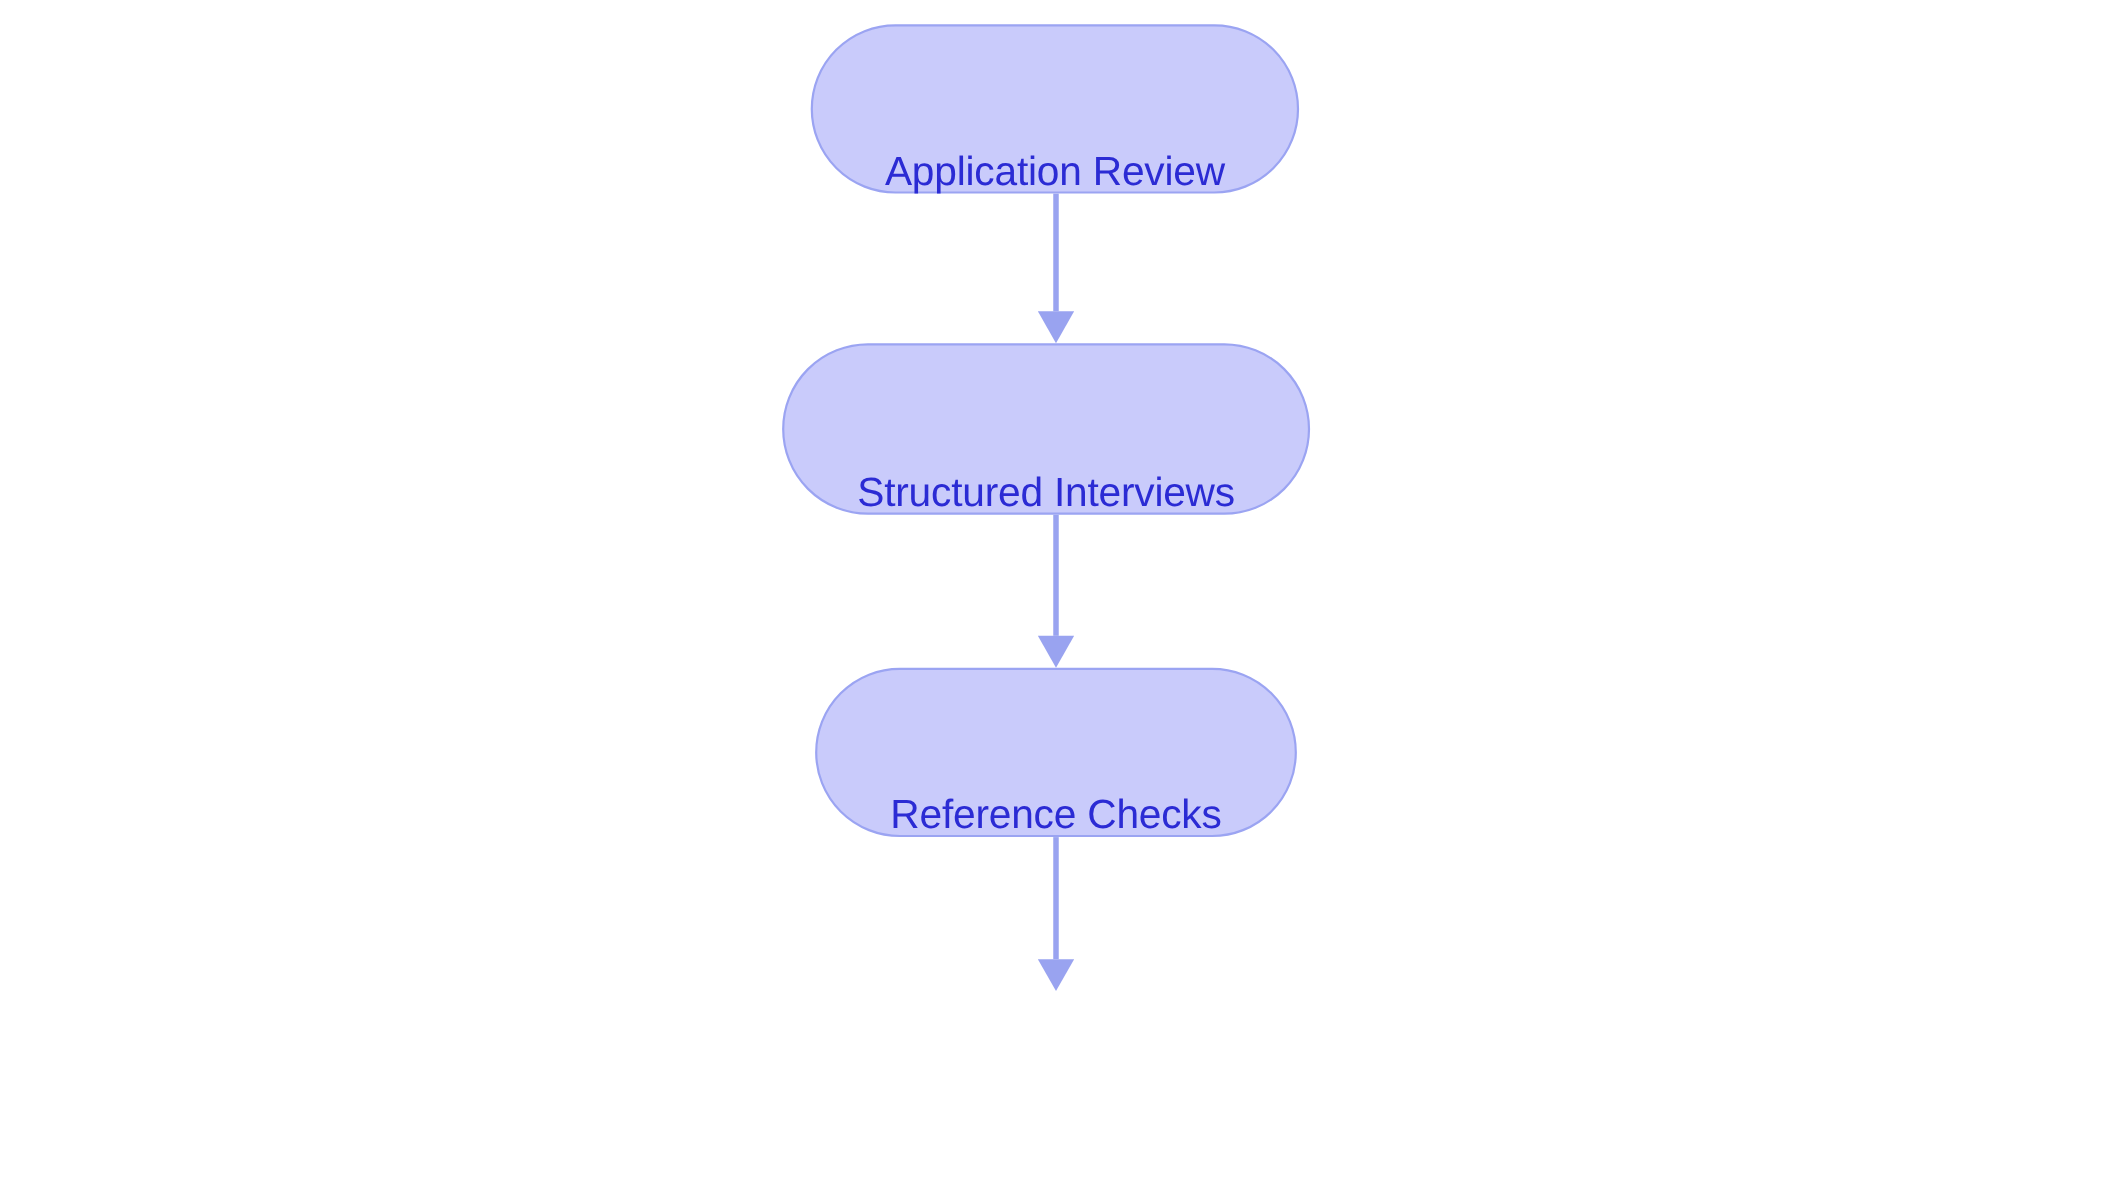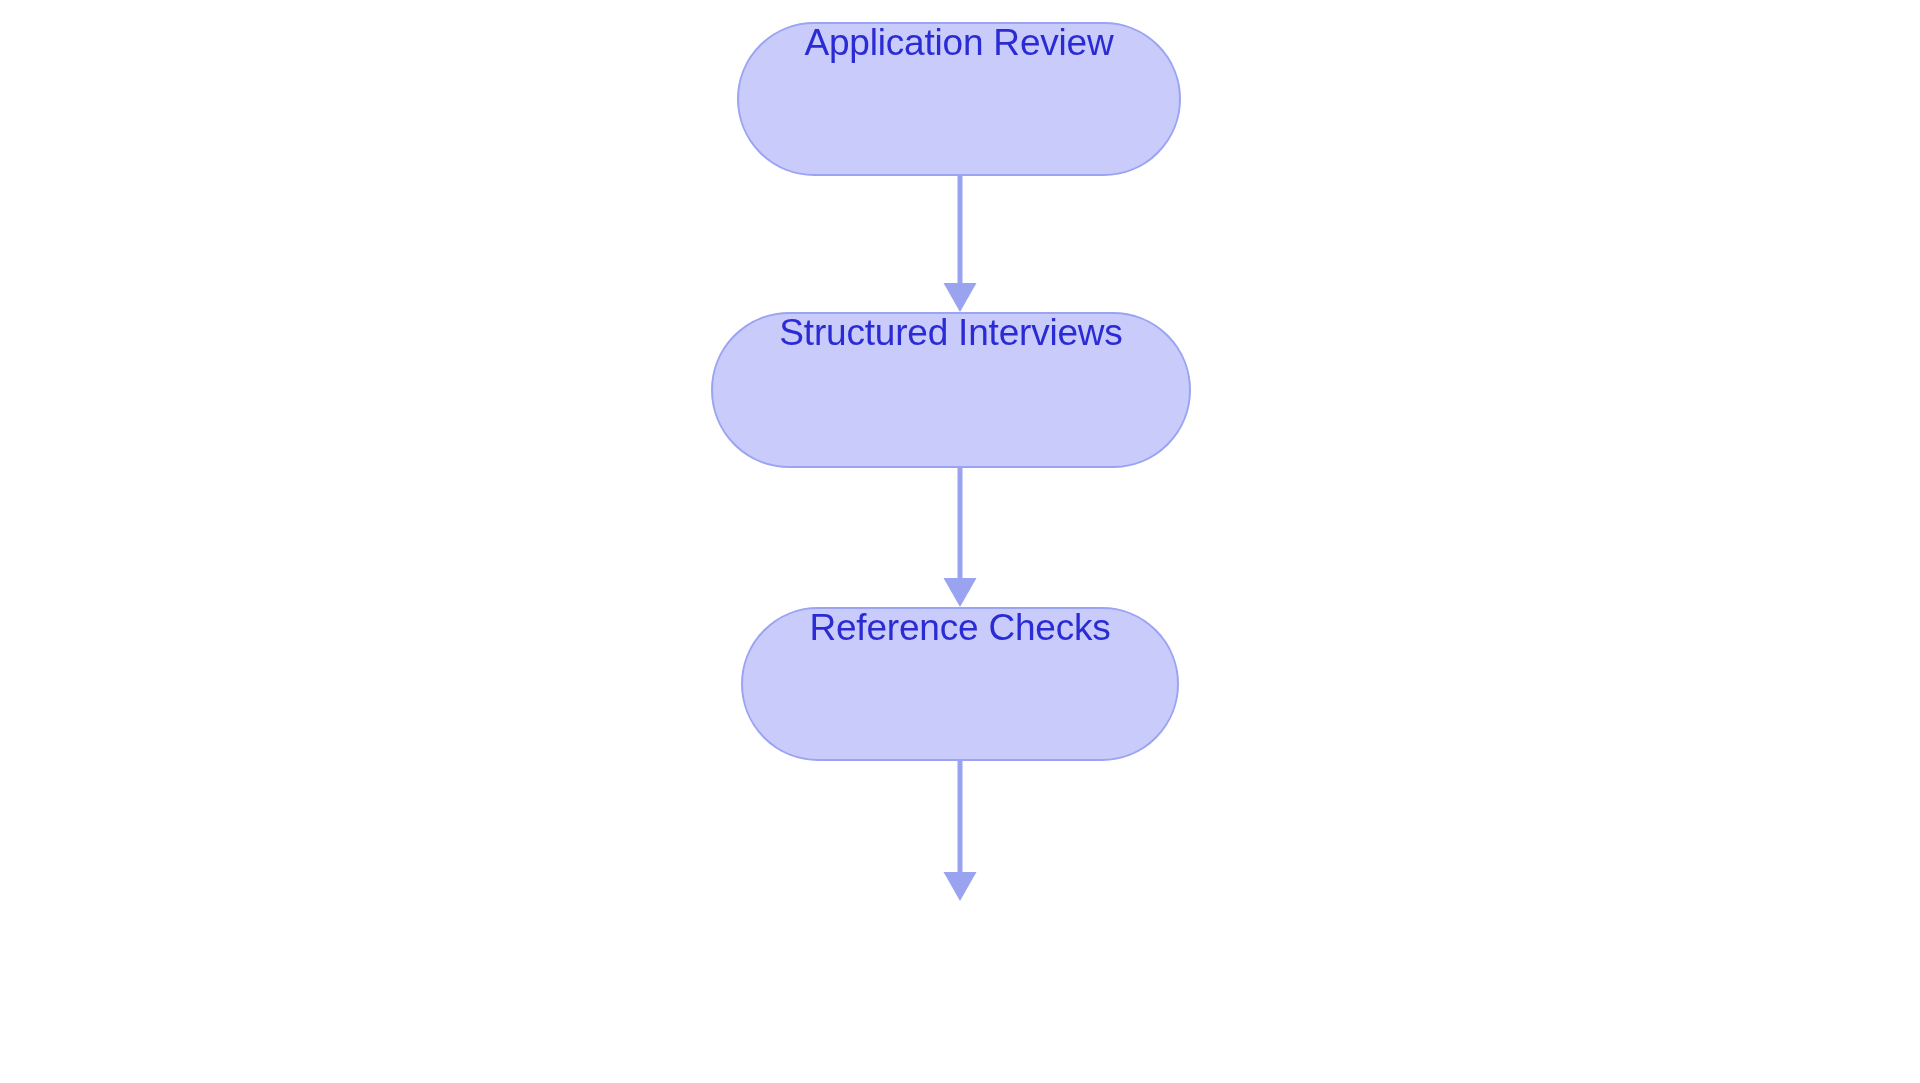--- a/index.html
+++ b/index.html
@@ -30,21 +30,21 @@
     width: 1920px;
     height: 1083px;
     pointer-events: none;
   }
 
   
   .node {
     position: absolute;
     box-sizing: border-box;
     display: flex;
-    align-items: flex-start;
+    align-items: flex-end;
     justify-content: center;
     background: #c9cbfb;
     border: 2px solid #9ba4f2;
     border-radius: 999px;
     
   }
 
   .node-label {
     color: #2b2bd4;
     font-family: "Liberation Sans", "DejaVu Sans", sans-serif;

